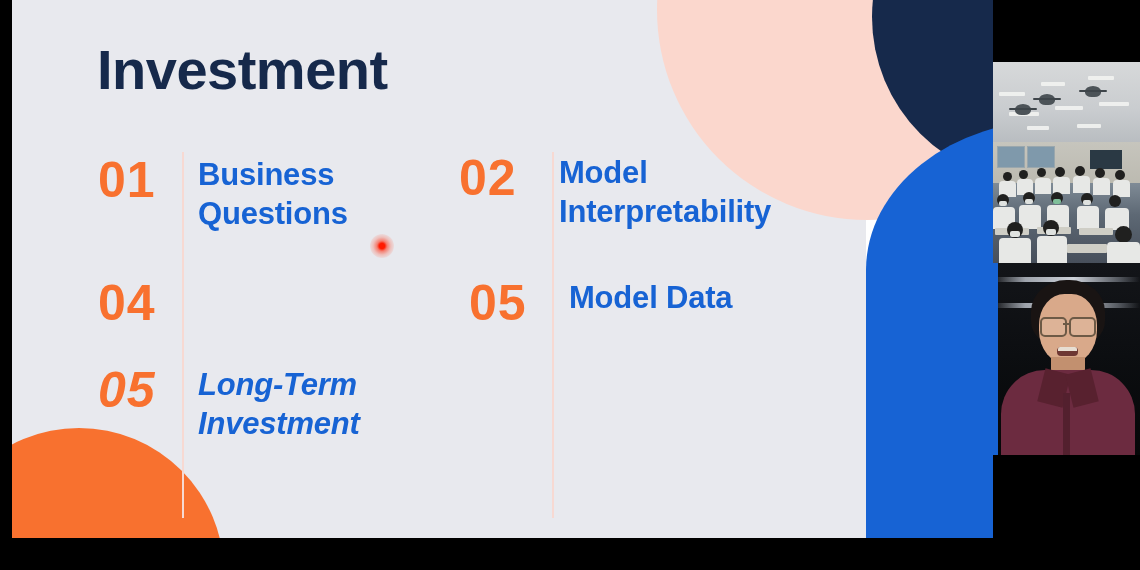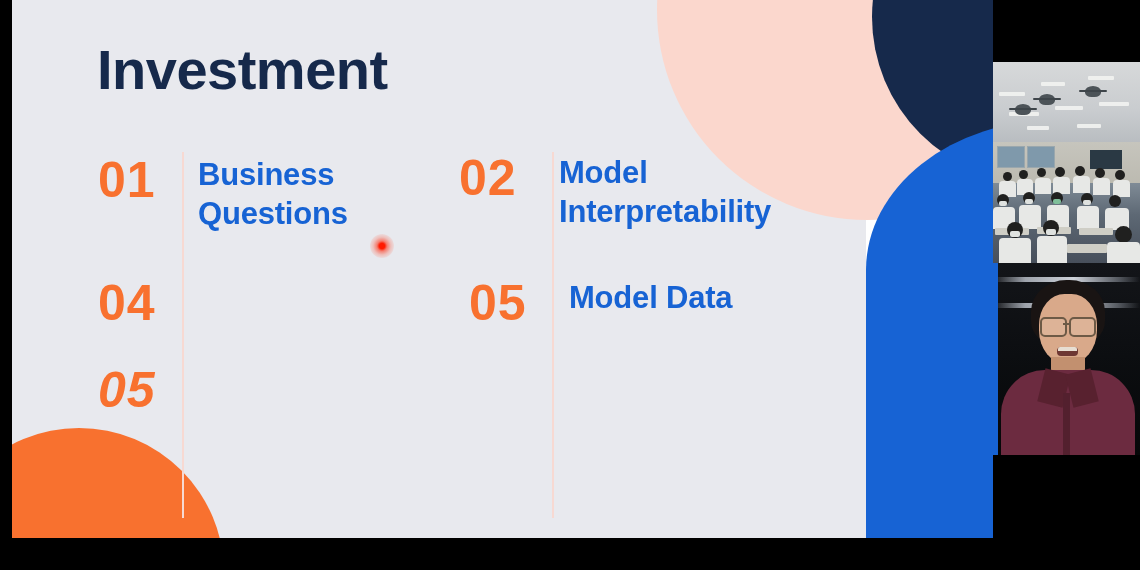--- a/index.html
+++ b/index.html
@@ -325,20 +325,22 @@
         <div class="num">04</div>
       </div>
 
       <div class="item item-4">
         <div class="num">05</div>
         <div class="txt" style="white-space: pre-line;">Model Data</div>
       </div>
 
       <div class="item item-5">
         <div class="num">05</div>
+        <div class="txt" style="white-space: pre-line;">Long-Term
+Investment</div>
       </div>
 
     </div>
 
     <div class="laser-dot"></div>
   </div>
 
   <div class="cam cam-classroom">
     <div class="cl-ceiling"></div>
 

